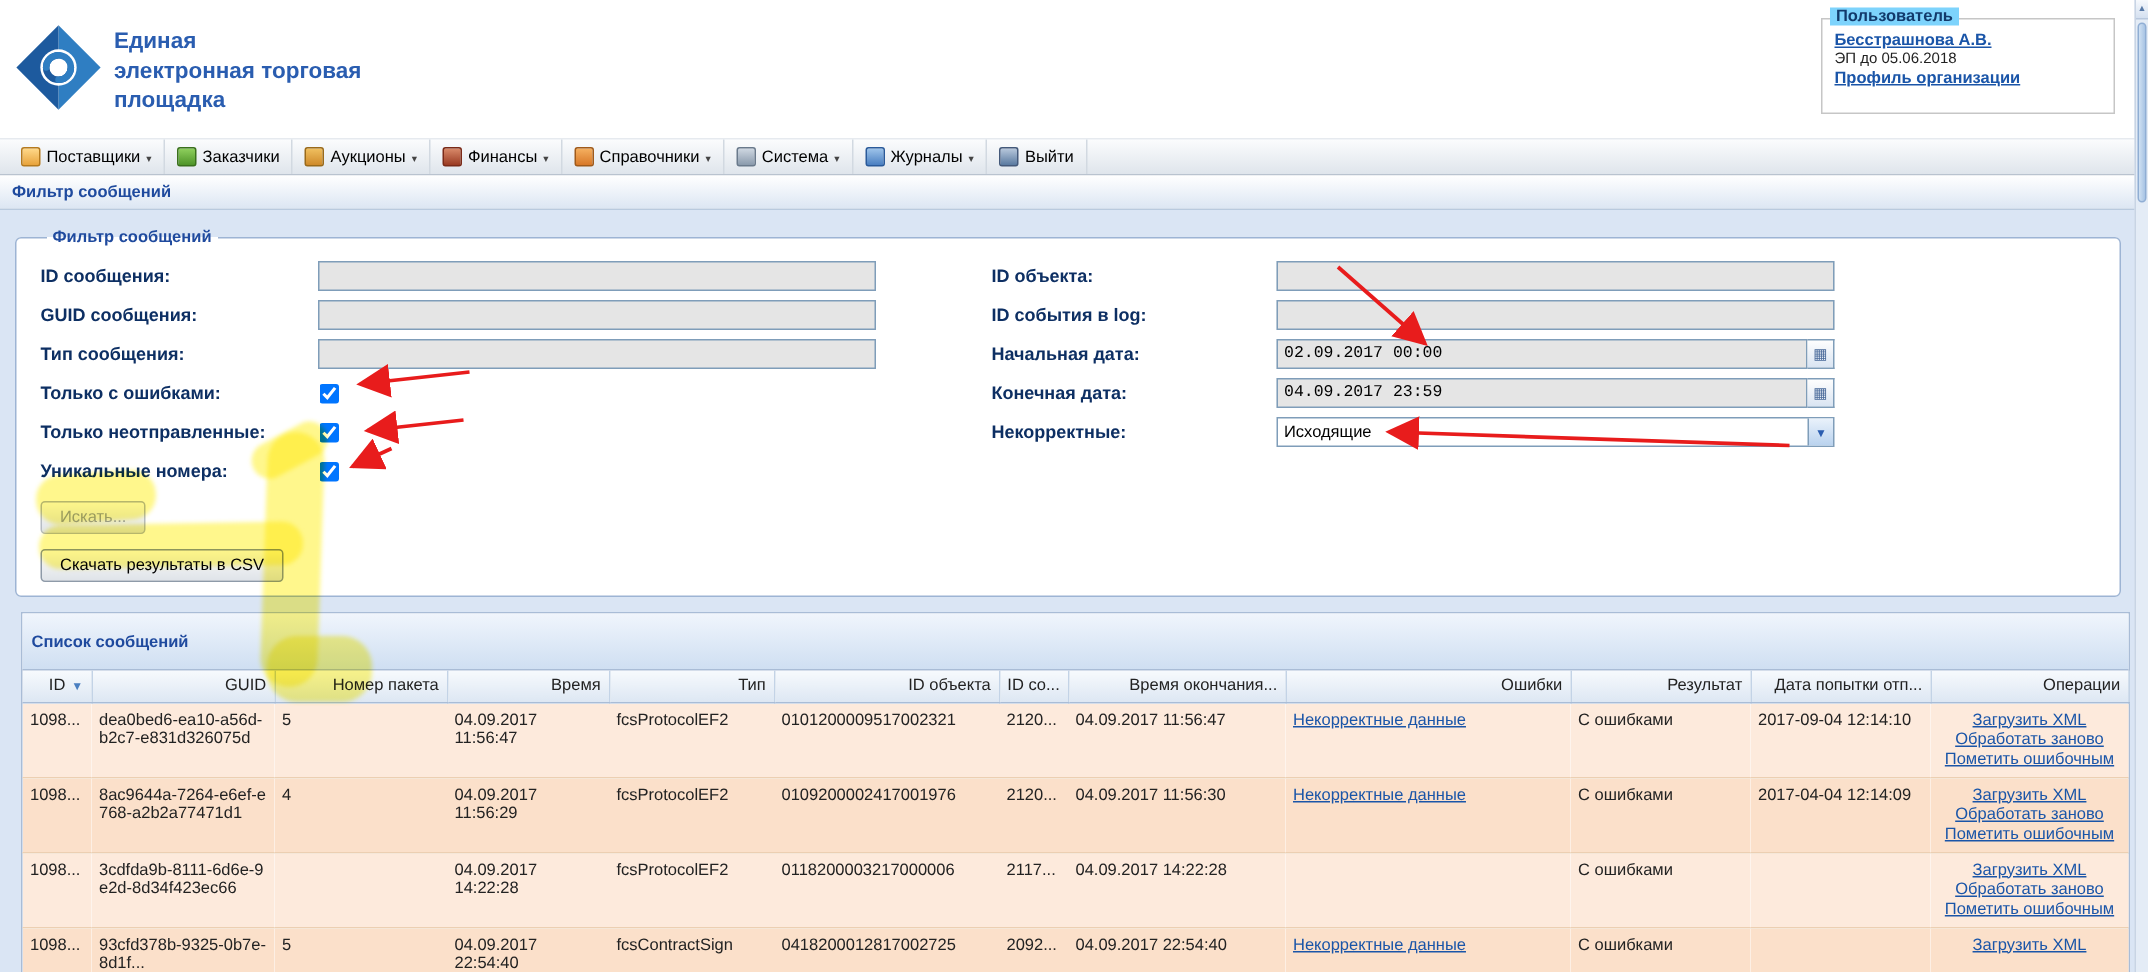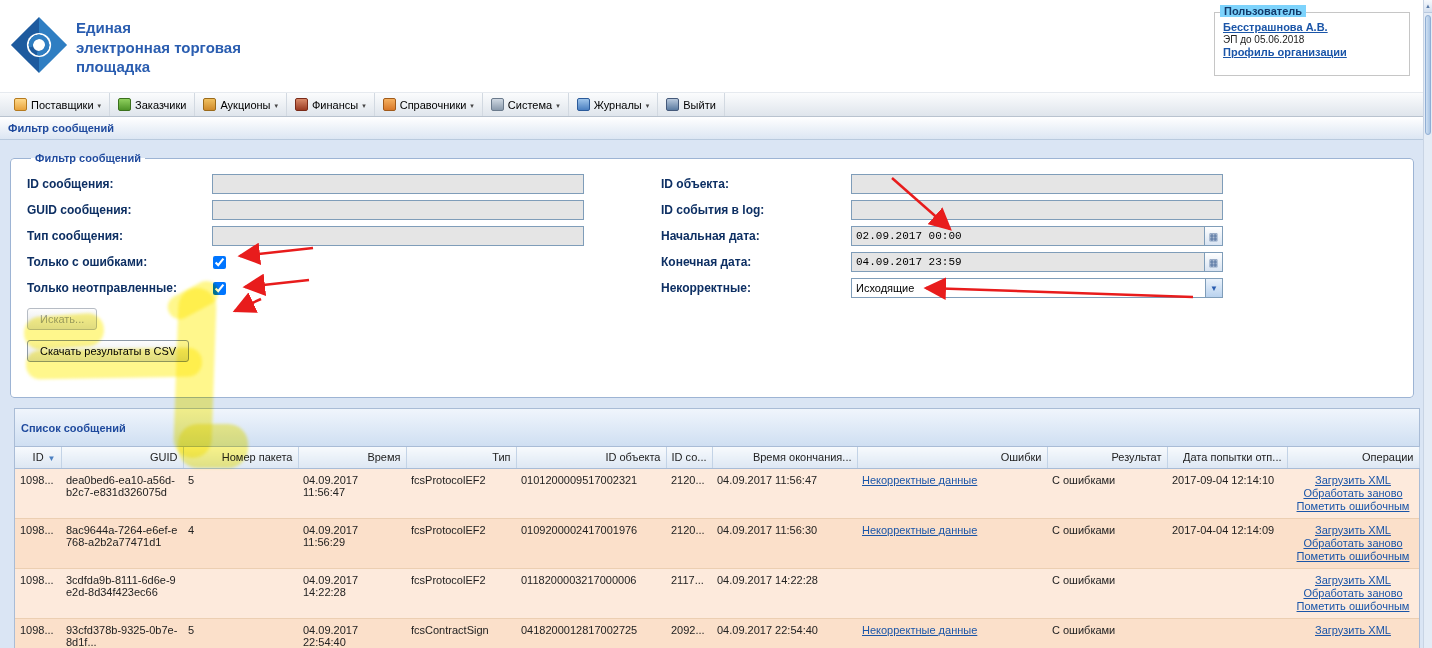--- a/index.html
+++ b/index.html
@@ -216,20 +216,26 @@
               </div>
             </div>
             <div class="f-row">
               <div class="f-label">Только с ошибками:</div>
               <div class="f-ctl">
                 <input type="checkbox" class="chk" checked="" style="">
               </div>
             </div>
             <div class="f-row">
               <div class="f-label">Только неотправленные:</div>
+              <div class="f-ctl">
+                <input type="checkbox" class="chk" checked="" style="">
+              </div>
+            </div>
+            <div class="f-row">
+              <div class="f-label">Уникальные номера:</div>
               <div class="f-ctl">
                 <input type="checkbox" class="chk" checked="" style="">
               </div>
             </div>
           </div>
         <div class="col-right">
             <div class="f-row">
               <div class="f-label">ID объекта:</div>
               <div class="f-ctl">
                 <input type="text" class="txt" style="">

